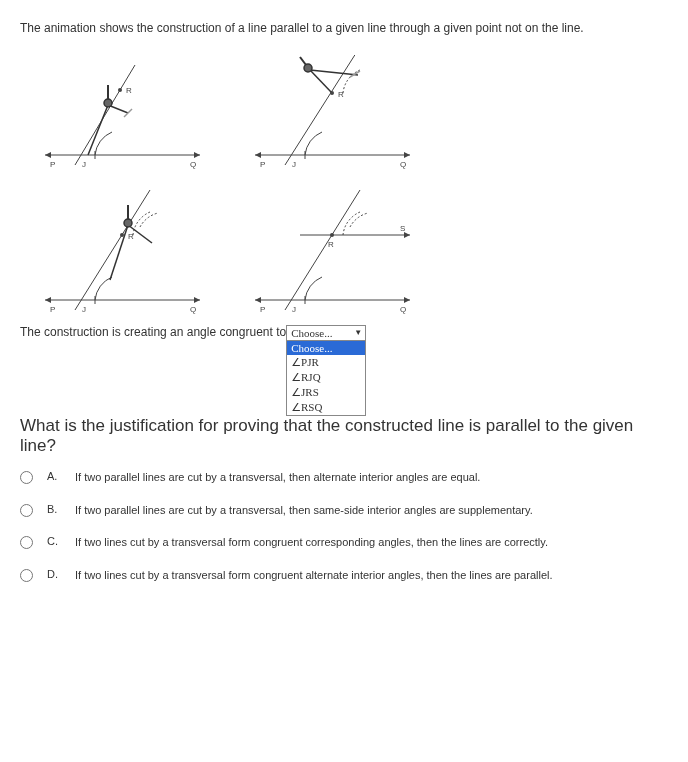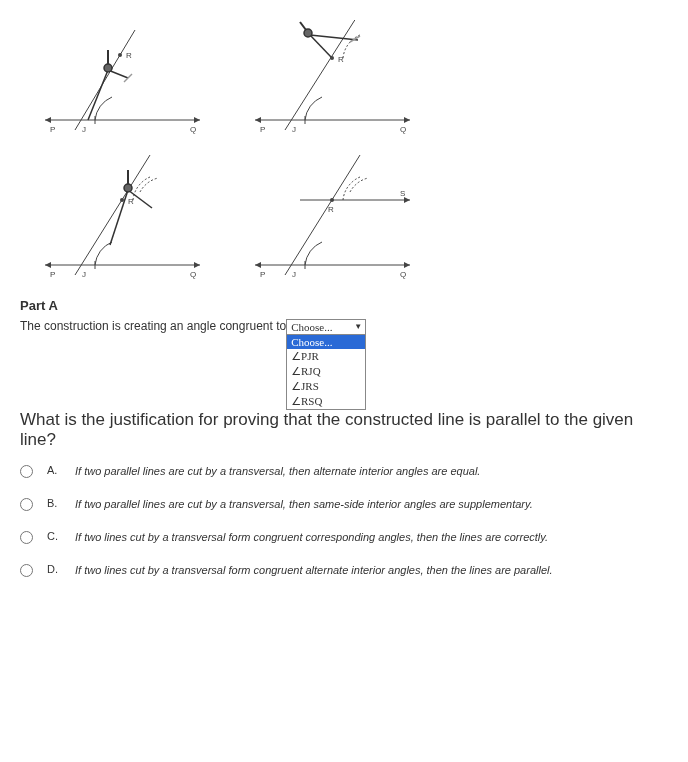--- a/index.html
+++ b/index.html
@@ -94,29 +94,29 @@
   }
   .choice-row input[type=radio] {
     margin: 1px 0 0 0;
   }
   .choice-letter {
     min-width: 14px;
   }
   .choice-text {
     flex: 1;
     line-height: 1.35;
-    font-style: italic;
   }
   svg.fig { display: block; }
 </style>
 </head>
 <body>
 
 <div class="page">
 
+  <div class="intro">The animation shows the construction of a line parallel to a given line through a given point not on the line.</div>
 
   <div class="figrow">
 
     <svg class="fig" width="170" height="120">
       <g stroke="#444" stroke-width="1" fill="none">
         <line x1="5" y1="100" x2="160" y2="100"></line>
         <polygon points="160,100 154,97 154,103" fill="#444" stroke="none"></polygon>
         <polygon points="5,100 11,97 11,103" fill="#444" stroke="none"></polygon>
         <line x1="35" y1="110" x2="95" y2="10"></line>
 
@@ -211,21 +211,20 @@
       </g>
       <circle cx="82" cy="50" r="2" fill="#444"></circle>
       <text x="78" y="62" font-size="8" fill="#444">R</text>
       <text x="150" y="46" font-size="8" fill="#444">S</text>
       <text x="10" y="127" font-size="8" fill="#444">P</text>
       <text x="42" y="127" font-size="8" fill="#444">J</text>
       <text x="150" y="127" font-size="8" fill="#444">Q</text>
     </svg>
   </div>
 
-  <div class="part-label">Part A</div>
 
   <div class="sentence">
     <span>The construction is creating an angle congruent to</span>
     <span class="dropdown-wrap">
       <div class="dropdown-btn">Choose...</div>
       <div class="dropdown-list">
         <div class="opt hl">Choose...</div>
         <div class="opt">∠PJR</div>
         <div class="opt">∠RJQ</div>
         <div class="opt">∠JRS</div>

